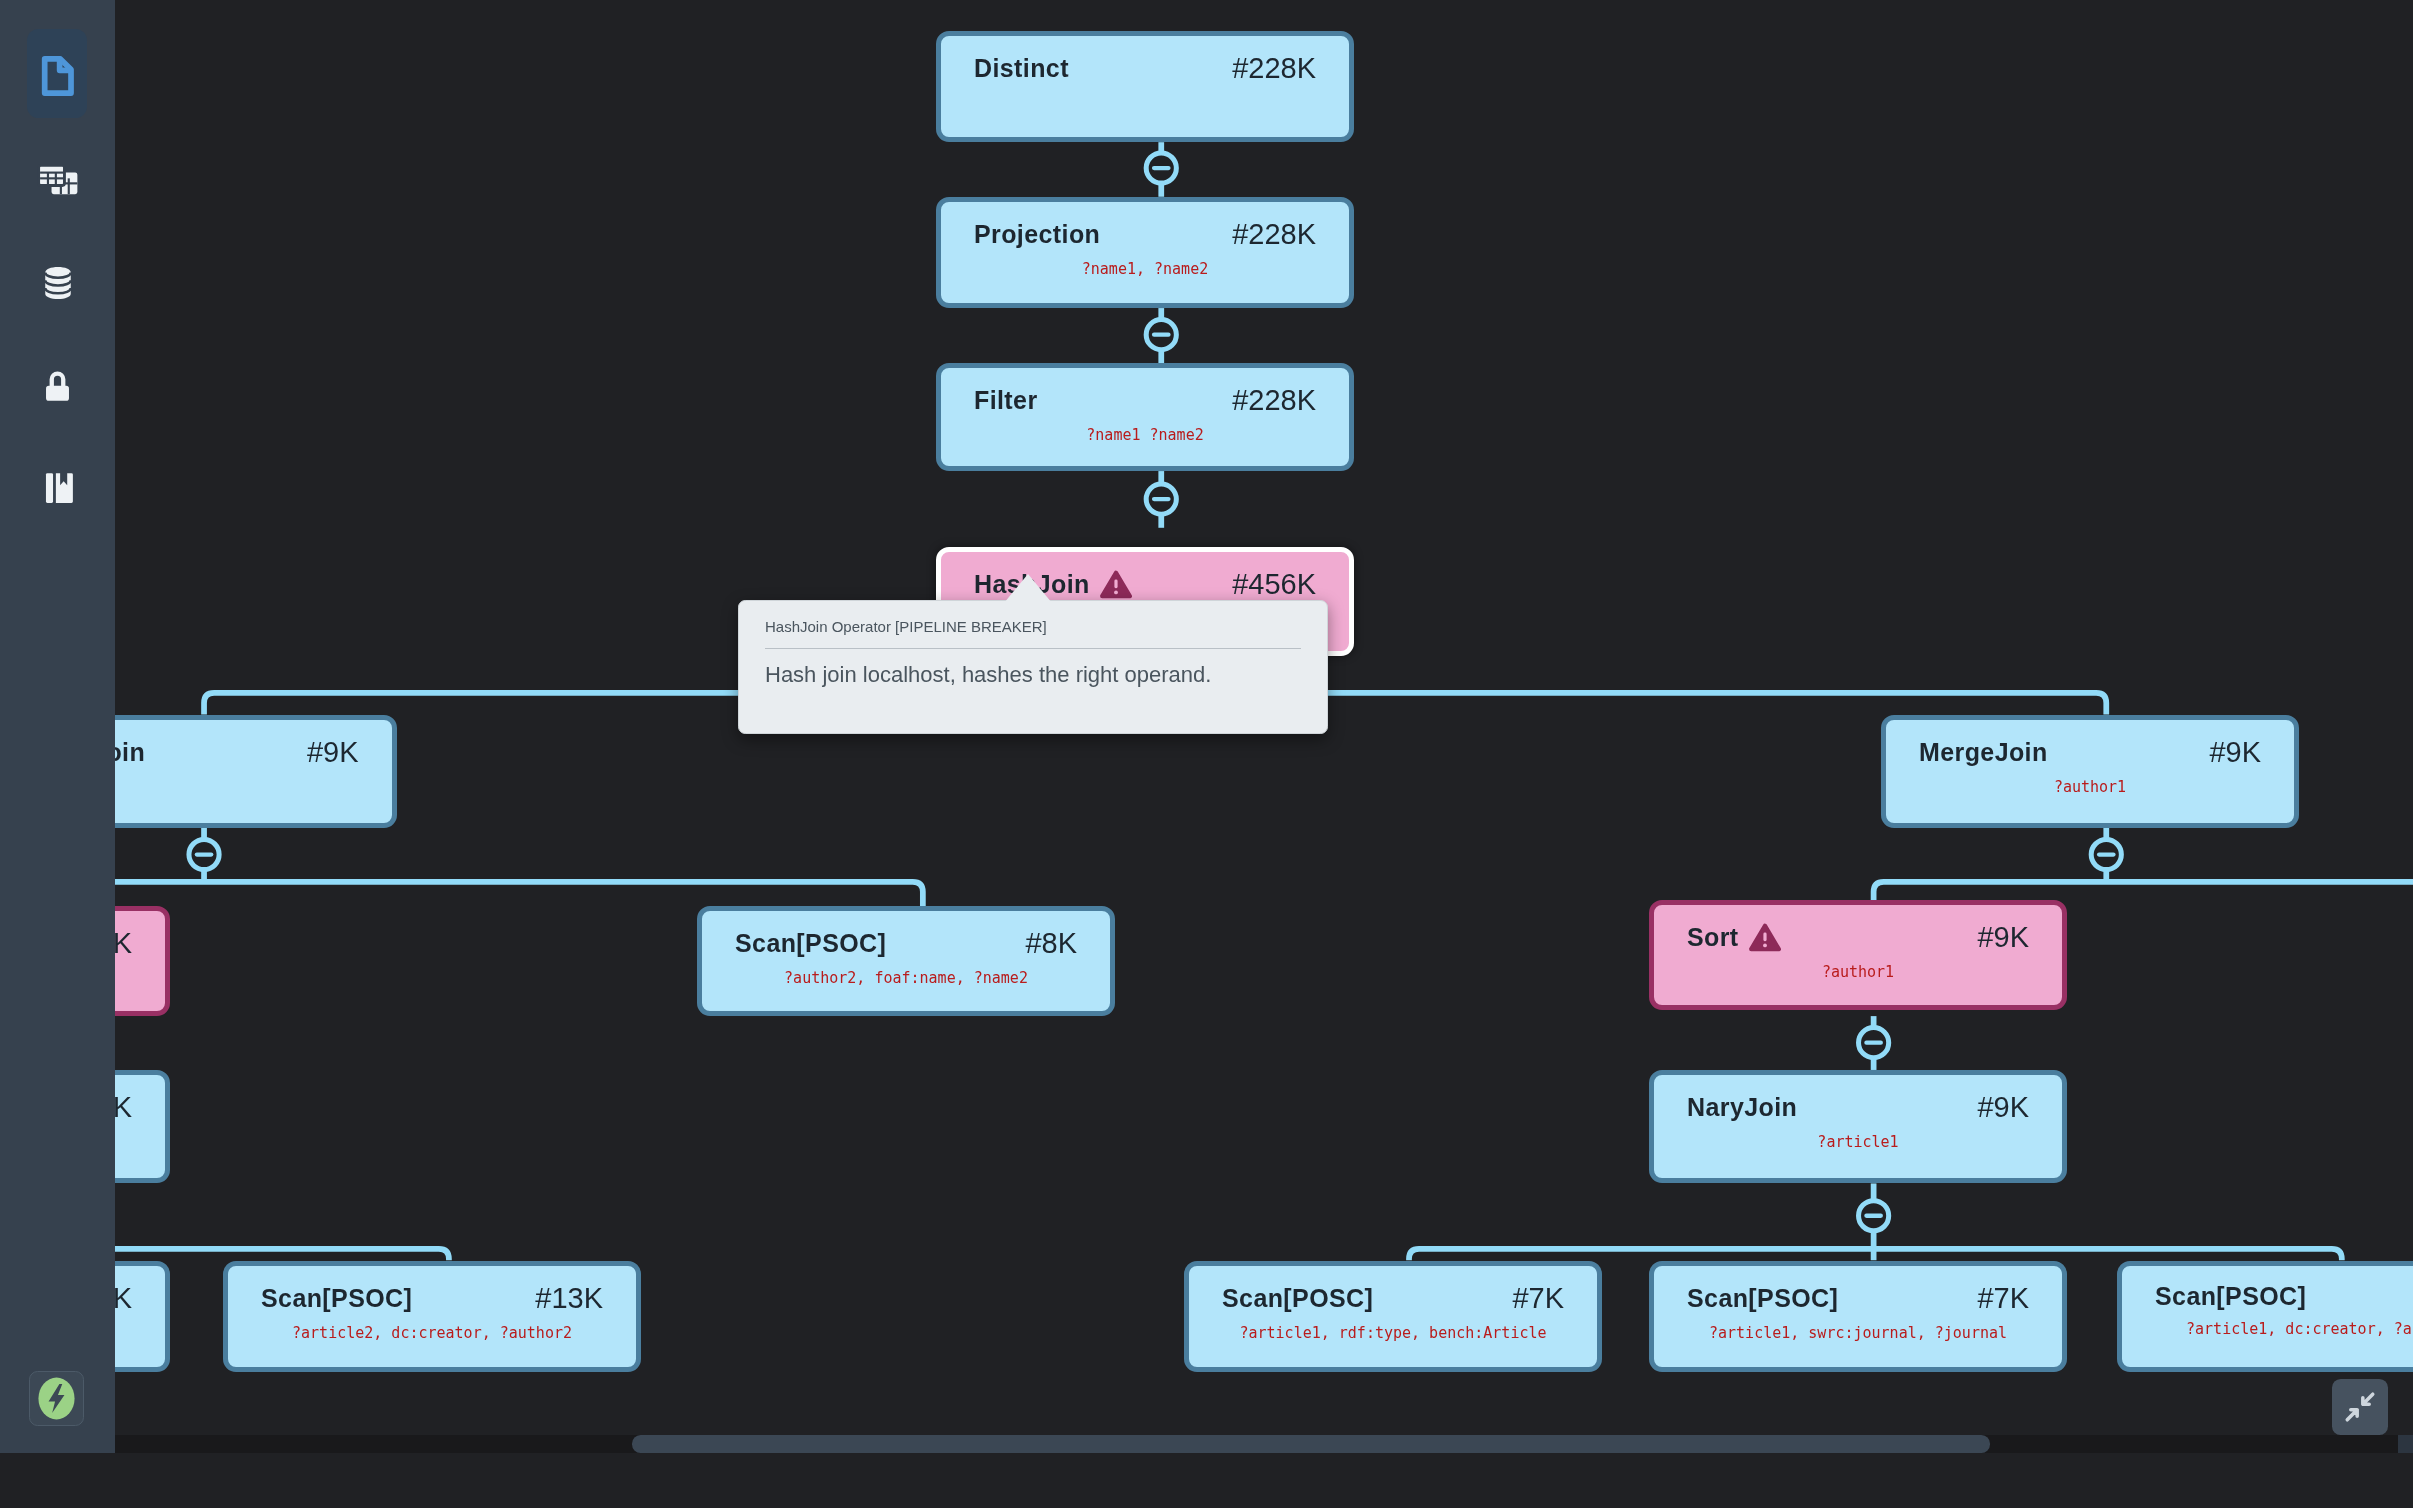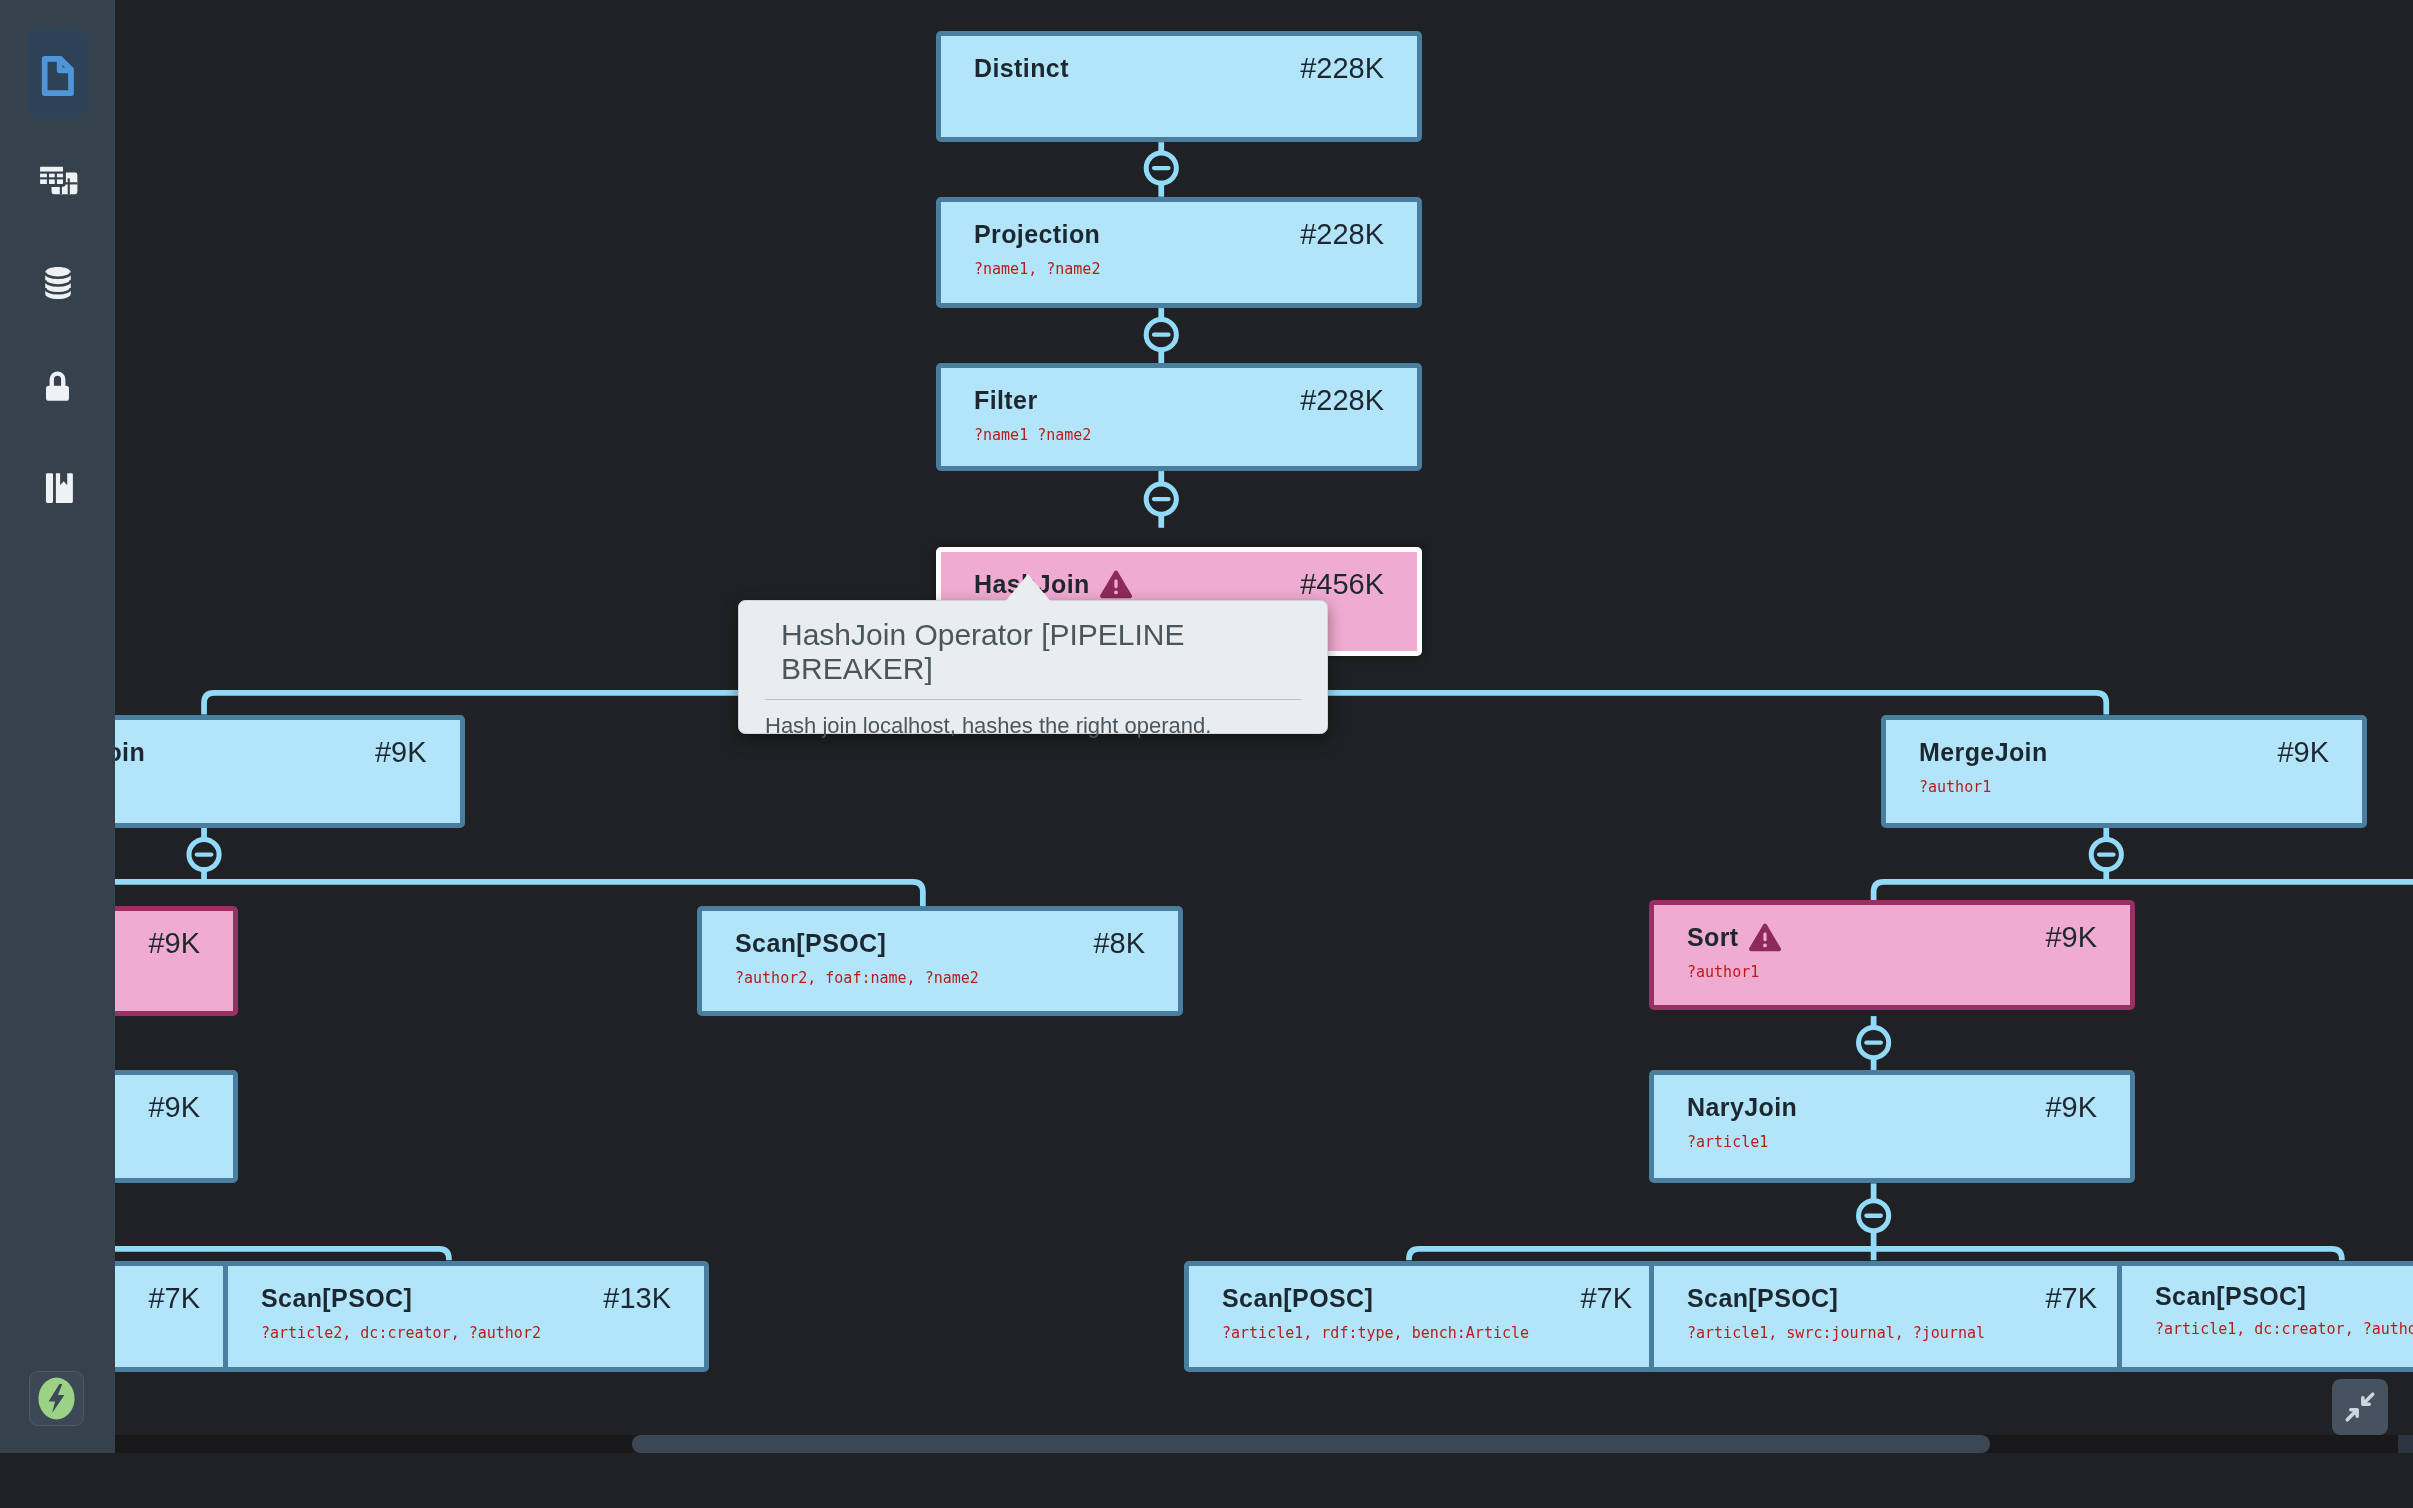--- a/index.html
+++ b/index.html
@@ -11,39 +11,39 @@
     --track:#19191b; --thumb:#3b4754; --corner:#2c3540;
     --btn:#46525f; --btn-icon:#ced6dd; --run-green:#9bd286; --run-bolt:#3c4855;
   }
   *{margin:0;padding:0;box-sizing:border-box}
   html,body{width:2413px;height:1508px;overflow:hidden;background:var(--bg);
     font-family:"Liberation Sans",sans-serif;}
   #root{position:relative;width:2413px;height:1508px;overflow:hidden;}
   #canvas{position:absolute;left:0;top:0;width:2413px;height:1508px;}
   #edges-svg{position:absolute;left:0;top:0;width:2413px;height:1508px;}
 
-  .node{position:absolute;width:486px;border:5px solid var(--node-blue-border);
-    background:var(--node-blue);border-radius:5px;padding:0 33px;overflow:hidden;
-    color:var(--node-text);}
+  .node{position:absolute;width:418px;border:5px solid var(--node-blue-border);
+    background:var(--node-blue);border-radius:13px;padding:0 33px;overflow:hidden;
+    color:var(--node-text);text-align:center;}
   .node.pink{background:var(--node-pink);border-color:var(--node-pink-border);}
   .node.highlight{border-color:var(--hl-border);box-shadow:0 0 10px rgba(0,0,0,.45);}
   .node .trow{display:flex;align-items:center;margin-top:16px;}
   .node .tlabel{font-size:25px;font-weight:700;letter-spacing:0.4px;white-space:nowrap;}
   .node .warn-icon{margin-left:10px;flex:0 0 auto;}
   .node .tcount{margin-left:auto;font-size:29px;font-weight:500;white-space:nowrap;}
   .node .tsub{margin-top:8.6px;font-family:"DejaVu Sans Mono",monospace;font-size:15px;
     white-space:nowrap;color:#b91c1c;}
 
   #tooltip{position:absolute;left:738px;top:600px;width:590px;height:134px;
     background:var(--tt-bg);border:0.7px solid #cfd5d9;border-radius:7.2px;
     box-shadow:0 5.7px 16px rgba(0,0,0,.4);color:var(--tt-text);padding:0 26px;}
   #tooltip .tt-arrow{position:absolute;left:265px;top:-27px;width:0;height:0;
     border-left:24.4px solid transparent;border-right:24.4px solid transparent;
     border-bottom:29px solid var(--tt-bg);}
-  #tooltip .tt-title{margin-top:17px;font-size:30px;margin-left:16px;}
+  #tooltip .tt-title{margin-top:17px;font-size:15px;}
   #tooltip .tt-divider{margin-top:13px;border-top:1.4px solid var(--tt-div);}
   #tooltip .tt-body{margin-top:13px;font-size:22px;}
 
   #sidebar{position:absolute;left:0;top:0;width:115px;height:1453px;background:var(--sidebar);z-index:5;}
   #sidebar .tile{position:absolute;left:27px;top:29px;width:60px;height:89px;
     background:var(--tile);border-radius:11.5px;}
   .side-item{position:absolute;left:0;width:115px;display:flex;justify-content:center;}
   #run-btn{position:absolute;left:29px;top:1371px;width:55px;height:55px;border:1.4px solid #4c5a68;
     border-radius:8.6px;background:#3c4855;display:flex;align-items:center;justify-content:center;cursor:pointer;}
 

